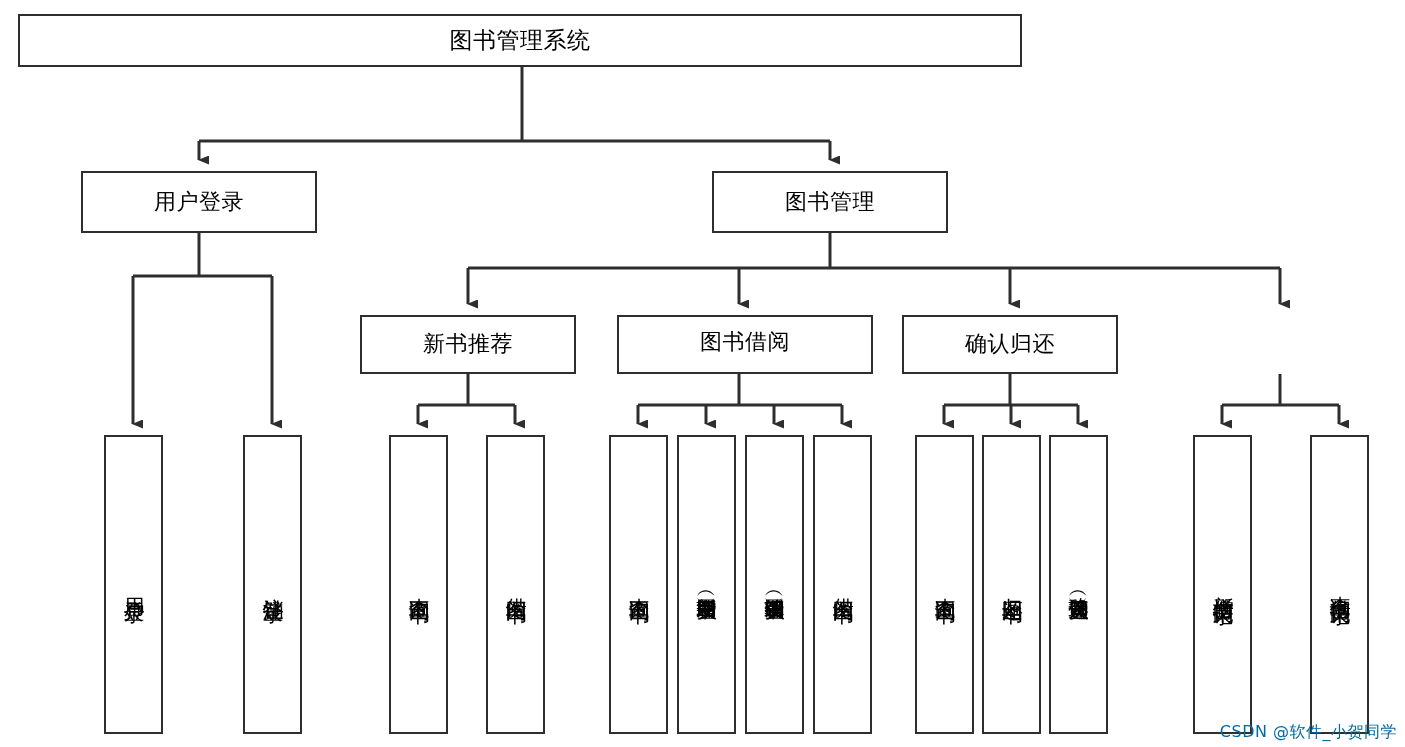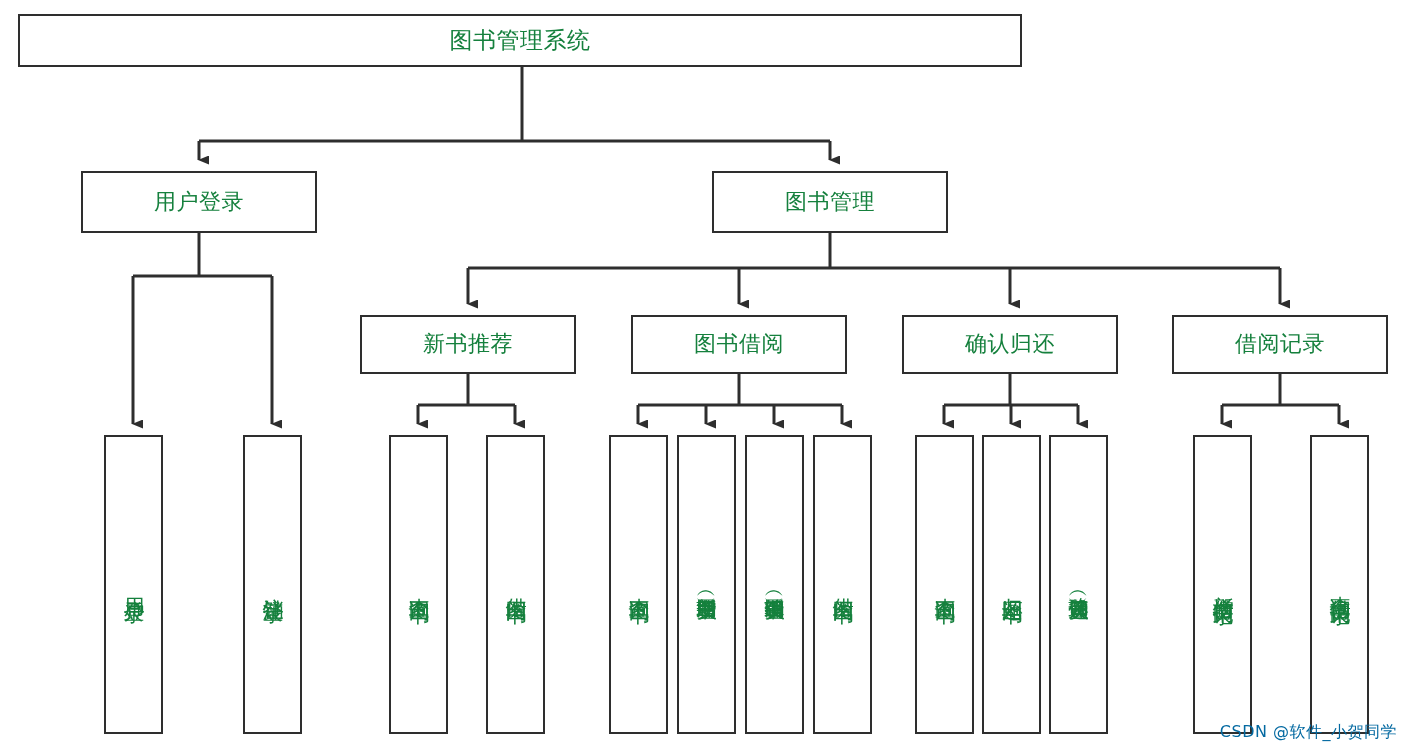--- a/index.html
+++ b/index.html
@@ -31,21 +31,21 @@
     position: absolute;
     box-sizing: border-box;
     border: 2px solid #2e2e2e;
     background: #ffffff;
     display: flex;
     align-items: center;
     justify-content: center;
     overflow: hidden;
   }
   .node-label {
-    color: #15803d;
+    color: #000000;
     white-space: nowrap;
     letter-spacing: 0.5px;
   }
   .node-box.horizontal .node-label {
     font-size: 22px;
     line-height: 1.1;
   }
   .node-box.root .node-label {
     font-size: 23px;
   }
@@ -139,29 +139,26 @@
   <div class="node-box horizontal" style="left:81px; top:171px; width:236px; height:62px;">
     <span class="node-label">用户登录</span>
   </div>
   <div class="node-box horizontal" style="left:712px; top:171px; width:236px; height:62px;">
     <span class="node-label">图书管理</span>
   </div>
 
   <div class="node-box horizontal" style="left:360px; top:315px; width:216px; height:59px;">
     <span class="node-label">新书推荐</span>
   </div>
-  <div class="node-box horizontal" style="left:631px; top:315px; width:216px; height:59px;">
+  <div class="node-box horizontal" style="left:617px; top:315px; width:256px; height:59px;font-family:Liberation Mono, monospace;">
     <span class="node-label">图书借阅</span>
   </div>
   <div class="node-box horizontal" style="left:902px; top:315px; width:216px; height:59px;">
     <span class="node-label">确认归还</span>
   </div>
-  <div class="node-box horizontal" style="left:1172px; top:315px; width:216px; height:59px;">
-    <span class="node-label">借阅记录</span>
-  </div>
 
   <div class="node-box vertical" style="left:104px; top:435px; width:59px; height:299px;">
     <span class="node-label">用户登录</span>
   </div>
   <div class="node-box vertical" style="left:243px; top:435px; width:59px; height:299px;">
     <span class="node-label">注销登录</span>
   </div>
 
   <div class="node-box vertical" style="left:389px; top:435px; width:59px; height:299px;">
     <span class="node-label">查询图书</span>

